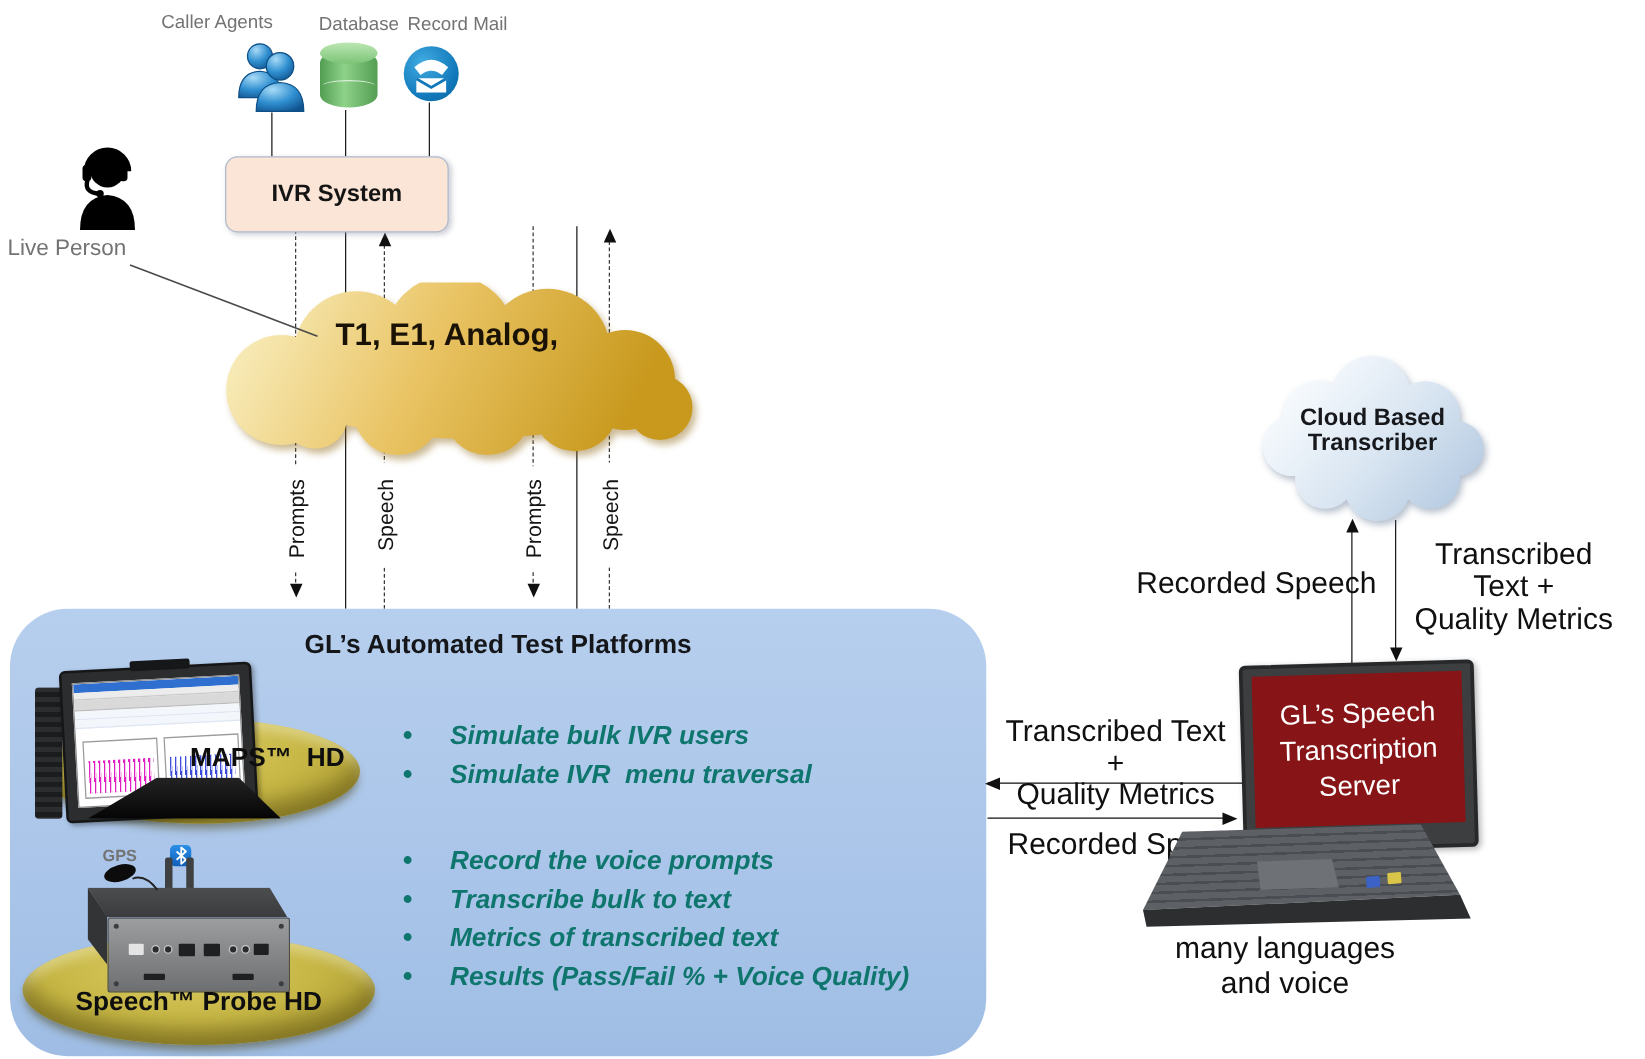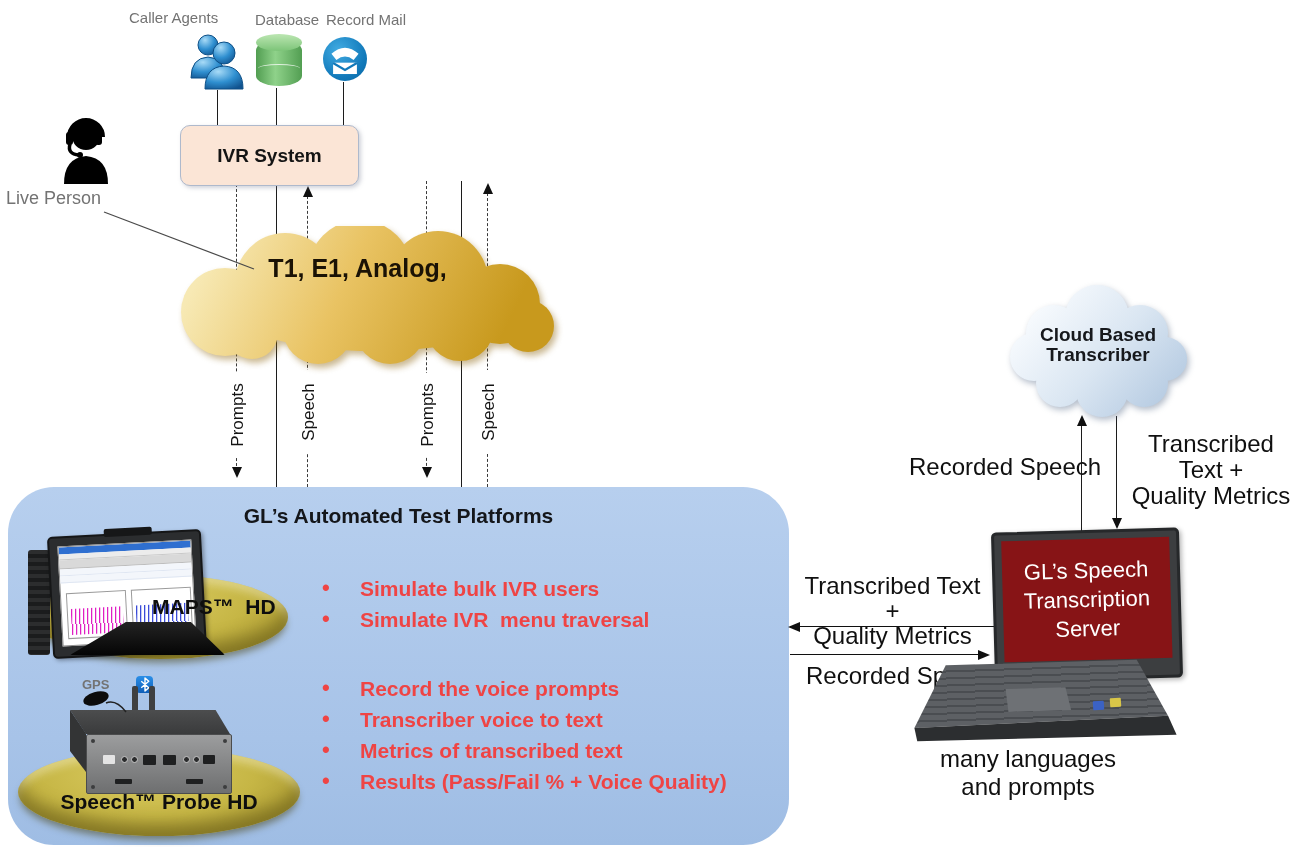--- a/index.html
+++ b/index.html
@@ -28,21 +28,21 @@
   .ivr{border:1px solid #aeb9cc;box-shadow:2px 2px 4px rgba(120,125,145,.35);font-size:19px;}
   .vms{border:2px solid #4f81bd;box-shadow:2px 3px 4px rgba(95,110,150,.5);font-size:17px;line-height:24px;}
 
   
   .platform{position:absolute;left:8px;top:487px;width:781px;height:358px;border-radius:46px;
             background:linear-gradient(180deg,#b7cfee 0%,#a7c3e8 70%,#9fbde4 100%);z-index:1;}
   .platform-title{position:absolute;left:8px;top:504px;width:781px;text-align:center;
                   font-weight:bold;font-size:21px;color:#14161a;z-index:3;}
   .bullets{position:absolute;margin:0;padding:0;list-style:none;z-index:3;}
   .bullets li{position:relative;padding-left:38px;margin-bottom:10px;font-size:21px;font-weight:bold;
-              color:#ef4444;line-height:21px;white-space:pre;}
+              color:#0f766e;line-height:21px;white-space:pre;font-style:italic;}
   .bullets li::before{content:"\2022";position:absolute;left:0;top:-1px;font-size:22px;}
 
   
   .disc{position:absolute;border-radius:50%;z-index:2;
         background:radial-gradient(ellipse at 45% 28%,#dbcc62 0%,#c6b645 50%,#ab9a32 82%,#8f7f26 100%);
         box-shadow:0 6px 7px -2px rgba(70,62,12,.5), inset 0 -12px 16px rgba(95,84,20,.55), inset 0 6px 9px rgba(255,250,215,.45);}
   .disc-label{position:absolute;font-weight:bold;font-size:21px;color:#0e0e0e;z-index:4;white-space:pre;}
 
   
   .cloud-svg{position:absolute;z-index:2;}
@@ -214,21 +214,21 @@
 
   <div class="platform"></div>
   <div class="platform-title">GL’s Automated Test Platforms</div>
 
   <ul class="bullets" style="left:322px;top:578px;">
     <li>Simulate bulk IVR users</li>
     <li>Simulate IVR  menu traversal</li>
   </ul>
   <ul class="bullets" style="left:322px;top:678px;">
     <li>Record the voice prompts</li>
-    <li>Transcriber voice to text</li>
+    <li>Transcribe bulk to text</li>
     <li>Metrics of transcribed text</li>
     <li>Results (Pass/Fail % + Voice Quality)</li>
   </ul>
 
   <div class="disc" style="left:33px;top:575px;width:255px;height:84px;"></div>
   <div class="disc-label" style="left:152px;top:595px;">MAPS™  HD</div>
   <div class="maps-unit">
     <div class="maps-hinge"></div>
     <div class="maps-frame">
       <div class="maps-handle"></div>
@@ -334,21 +334,21 @@
   </div>
   <div class="dell-base">
     <div class="db-keys"></div>
     <div class="db-touchpad"></div>
     <div class="db-lip"></div>
     <div class="sticker" style="left:190px;top:48px;background:#3b62c4;transform:rotate(-4deg);"></div>
     <div class="sticker" style="left:207px;top:45px;background:#d9c648;transform:rotate(-4deg);"></div>
   </div>
   <div class="linklabel center" style="left:938px;top:745px;width:180px;line-height:28px;">
     <div>many languages</div>
-    <div>and prompts</div>
+    <div>and voice</div>
   </div>
 
   <svg class="overlay-svg" width="1316" height="847" viewBox="0 0 1316 847">
     <line x1="104" y1="212" x2="254" y2="269" stroke="#4a4a4a" stroke-width="1.2"></line>
     <path d="M106 703 Q116 699 126 712" stroke="#222" stroke-width="1.5" fill="none"></path>
   </svg>
 
 </div>
 
 </body></html>

